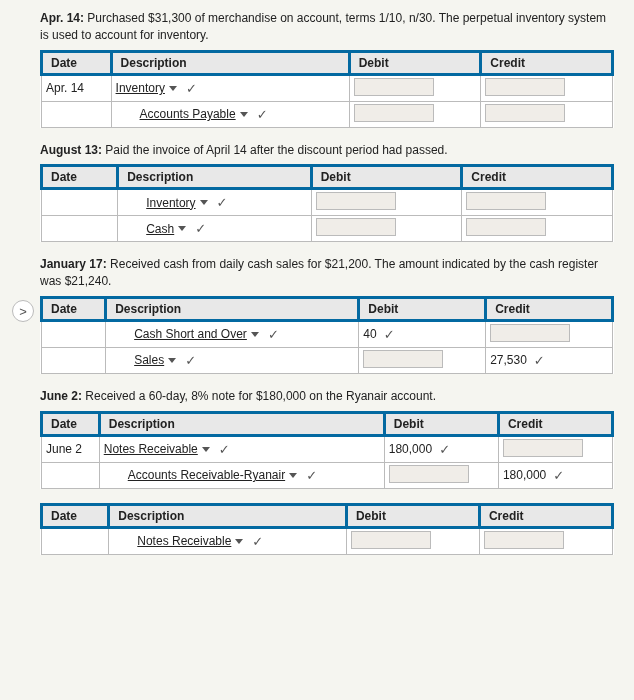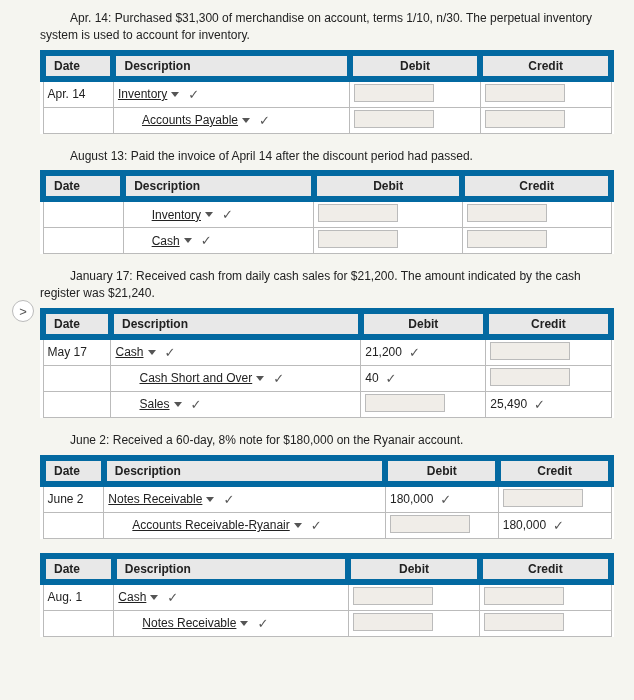--- a/index.html
+++ b/index.html
@@ -15,38 +15,37 @@
     .section {
       margin-bottom: 14px;
       position: relative;
     }
     .section-text {
       font-size: 12px;
       margin-bottom: 6px;
       line-height: 1.4;
     }
     .section-text strong {
-      font-weight: normal;
-      margin-left: 30px;
+      font-weight: bold;
     }
     table {
       border-collapse: collapse;
       width: 100%;
       background: white;
       border: 1px solid #bbb;
     }
     th {
       background: #e8e8e8;
-      border: 6px solid #0369a1;
+      border: 3px solid #0369a1;
       padding: 3px 8px;
       text-align: left;
       font-weight: bold;
       font-size: 12px;
     }
-    th.center { text-align: center; }
+    th.center { text-align: left; }
     td {
       border: 1px solid #bbb;
       padding: 2px 4px;
       font-size: 12px;
       vertical-align: middle;
       height: 22px;
     }
     .dropdown-cell {
       display: flex;
       align-items: center;
@@ -208,36 +207,20 @@
       <thead>
         <tr>
           <th>Date</th>
           <th>Description</th>
           <th class="center">Debit</th>
           <th class="center">Credit</th>
         </tr>
       </thead>
       <tbody>
         <tr>
-          <td>May 17</td>
-          <td>
-            <div class="dropdown-cell">
-              <span class="dropdown-label">Cash <span class="arrow-down"></span></span>
-              <span class="checkmark">✓</span>
-            </div>
-          </td>
-          <td>
-            <div class="value-cell">
-              <span class="value-num">21,200</span>
-              <span class="checkmark">✓</span>
-            </div>
-          </td>
-          <td><div class="input-box"></div></td>
-        </tr>
-        <tr>
           <td></td>
           <td class="indent-cell">
             <div class="dropdown-cell">
               <span class="dropdown-label">Cash Short and Over <span class="arrow-down"></span></span>
               <span class="checkmark">✓</span>
             </div>
           </td>
           <td>
             <div class="value-cell">
               <span class="value-num">40</span>
@@ -250,21 +233,21 @@
           <td></td>
           <td class="indent-cell">
             <div class="dropdown-cell">
               <span class="dropdown-label">Sales <span class="arrow-down"></span></span>
               <span class="checkmark">✓</span>
             </div>
           </td>
           <td><div class="input-box"></div></td>
           <td>
             <div class="value-cell">
-              <span class="value-num">25,490</span>
+              <span class="value-num">27,530</span>
               <span class="checkmark">✓</span>
             </div>
           </td>
         </tr>
       </tbody>
     </table>
   </div>
 
   <div class="section">
     <p class="section-text">
@@ -321,31 +304,20 @@
       <thead>
         <tr>
           <th>Date</th>
           <th>Description</th>
           <th class="center">Debit</th>
           <th class="center">Credit</th>
         </tr>
       </thead>
       <tbody>
         <tr>
-          <td>Aug. 1</td>
-          <td>
-            <div class="dropdown-cell">
-              <span class="dropdown-label">Cash <span class="arrow-down"></span></span>
-              <span class="checkmark">✓</span>
-            </div>
-          </td>
-          <td><div class="input-box"></div></td>
-          <td><div class="input-box"></div></td>
-        </tr>
-        <tr>
           <td></td>
           <td class="indent-cell">
             <div class="dropdown-cell">
               <span class="dropdown-label">Notes Receivable <span class="arrow-down"></span></span>
               <span class="checkmark">✓</span>
             </div>
           </td>
           <td><div class="input-box"></div></td>
           <td><div class="input-box"></div></td>
         </tr>

